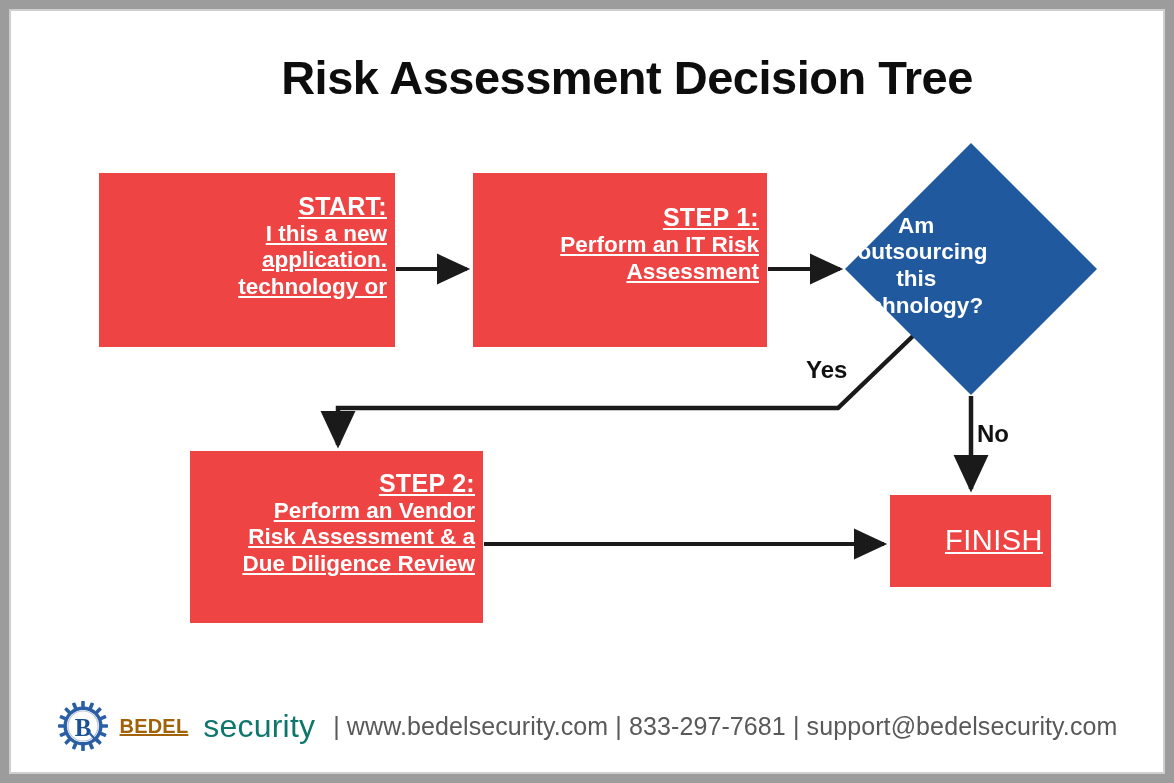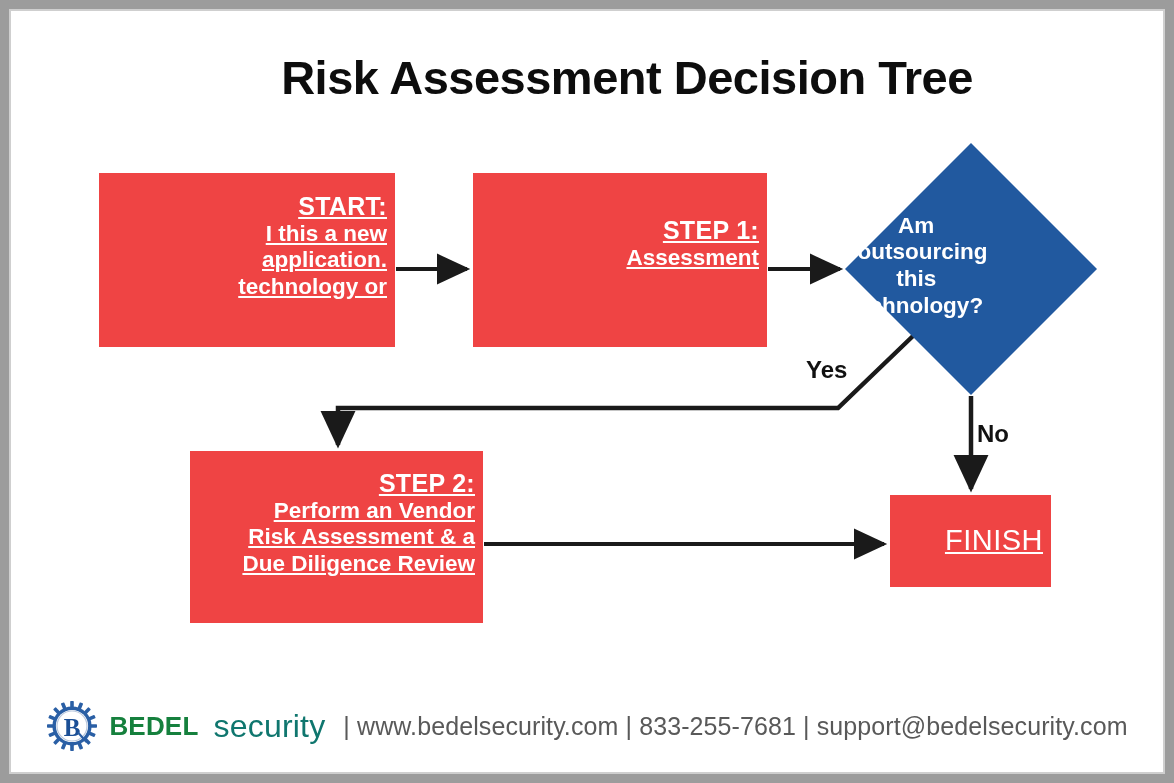--- a/index.html
+++ b/index.html
@@ -134,24 +134,25 @@
     left: 0;
     top: 700px;
     width: 1174px;
     display: flex;
     align-items: center;
     justify-content: center;
     gap: 11px;
   }
   #footer-logo { flex: 0 0 auto; display: block; }
   .footer-brand-bold {
-    font-size: 26px;
-    font-weight: bold;
-    color: #15803d;
+    font-size: 20px;
+    font-weight: bold;
+    color: #a16207;
     letter-spacing: 0.2px;
+    text-decoration: underline;
   }
   .footer-brand-light {
     font-size: 32px;
     font-weight: normal;
     color: #0f766e;
     letter-spacing: 0.2px;
     margin-left: 4px;
   }
   .footer-contact {
     font-size: 25px;
@@ -195,20 +196,21 @@
       <span class="node-head">START:</span>
       <span class="node-body">I this a new</span>
       <span class="node-body">application.</span>
       <span class="node-body">technology or</span>
     </div>
   </div>
 
   <div class="node" id="node-step1">
     <div class="node-text">
       <span class="node-head">STEP 1:</span>
+      <span class="node-body">Perform an IT Risk</span>
       <span class="node-body">Assessment</span>
     </div>
   </div>
 
   <div id="node-decision">
     <div class="diamond-shape"></div>
     <div class="diamond-label">
       <div>
         <span style="display:block">Am</span>
         <span style="display:block">I outsourcing</span>
@@ -257,16 +259,16 @@
         </g>
         <circle cx="26" cy="26" r="19.6" fill="#2a5fa5"></circle>
         <circle cx="26" cy="26" r="16.1" fill="#ffffff"></circle>
         <circle cx="26" cy="26" r="15.0" fill="none" stroke="#b9c7dc" stroke-width="1.2"></circle>
       </g>
       <text x="26" y="35.5" text-anchor="middle" font-family="'Liberation Serif', serif" font-size="25" font-weight="bold" fill="#1b4f96">B</text>
       <path d="M32.5 33 L40 41.5" stroke="#2a5fa5" stroke-width="2.1" fill="none" stroke-linecap="round"></path>
     </svg>
     <span class="footer-brand-bold">BEDEL</span>
     <span class="footer-brand-light">security</span>
-    <span class="footer-contact">| www.bedelsecurity.com | 833-255-7681 | support@bedelsecurity.com</span>
+    <span class="footer-contact">| www.bedelsecurity.com | 833-297-7681 | support@bedelsecurity.com</span>
   </div>
 
 </div>
 
 </body></html>

